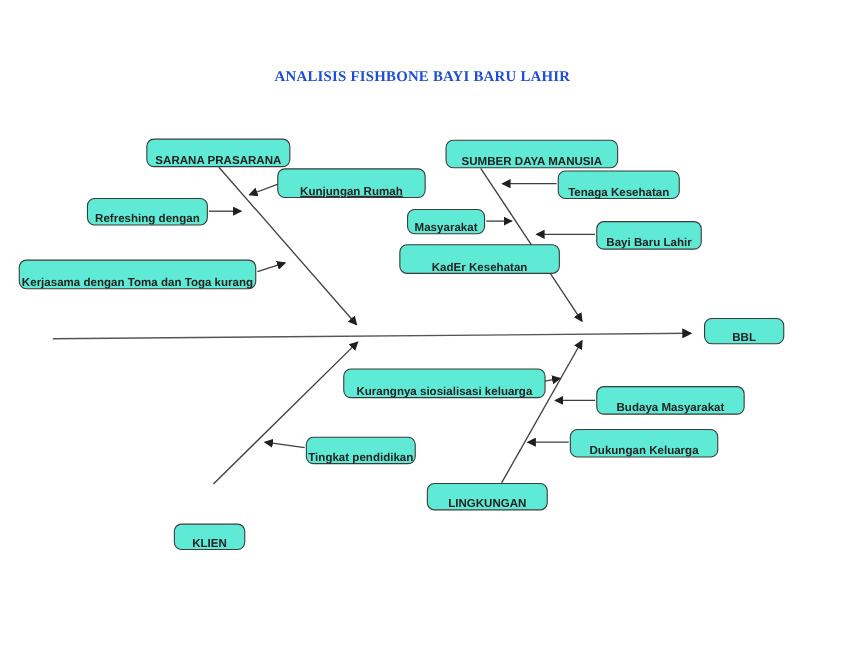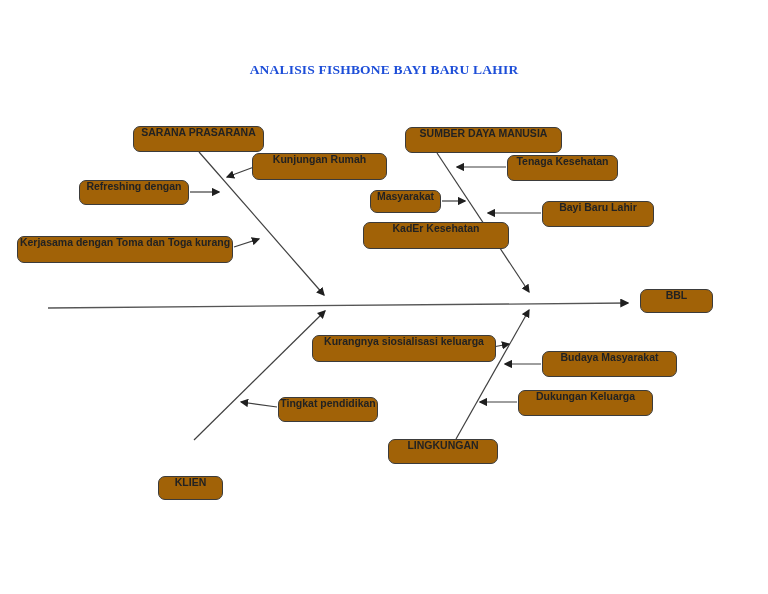--- a/index.html
+++ b/index.html
@@ -7,34 +7,34 @@
     width:768px;height:594px;position:relative;background:#ffffff;
     font-family:"Liberation Sans",sans-serif;overflow:hidden;
   }
   .title{
     position:absolute;left:0;top:62px;width:768px;text-align:center;
     font-family:"Liberation Serif",serif;font-weight:bold;font-size:13.5px;
     color:#1d4ed8;letter-spacing:.2px;
   }
   svg.lines{position:absolute;left:0;top:0;width:768px;height:594px;}
   .box{
-    position:absolute;background:#a16207;border:1.6px solid #3b3b3b;border-radius:7px;
-    display:flex;align-items:flex-start;justify-content:center;
+    position:absolute;background:#5eead4;border:1.6px solid #3b3b3b;border-radius:7px;
+    display:flex;align-items:flex-end;justify-content:center;
     font-size:10.5px;font-weight:bold;color:#222;text-align:center;
     box-sizing:border-box;white-space:nowrap;line-height:1;
   }
   
   .n-sarana     {left:133px; top:126px; width:131px; height:26px;}
   .n-sdm        {left:405px; top:127px; width:157px; height:26px;}
-  .n-kunjungan  {left:252px; top:153px; width:135px; height:27px;}
+  .n-kunjungan  {left:252px; top:153px; width:135px; height:27px;text-decoration:underline;}
   .n-refreshing {left:79px;  top:180px; width:110px; height:25px;}
   .n-kerjasama  {left:17px;  top:236px; width:216px; height:27px;}
   .n-tenaga     {left:507px; top:155px; width:111px; height:26px;}
   .n-masyarakat {left:370px; top:190px; width:71px;  height:23px;}
-  .n-bayi       {left:542px; top:201px; width:112px; height:26px;}
+  .n-bayi       {left:542px; top:201px; width:96px; height:26px;}
   .n-kader      {left:329px; top:222px; width:146px; height:27px;margin-left:34px;}
   .n-bbl        {left:640px; top:289px; width:73px;  height:24px;}
   .n-kurangnya  {left:312px; top:335px; width:184px; height:27px;}
   .n-budaya     {left:542px; top:351px; width:135px; height:26px;}
   .n-tingkat    {left:278px; top:397px; width:100px; height:25px;}
   .n-dukungan   {left:518px; top:390px; width:135px; height:26px;}
   .n-klien      {left:158px; top:440px; width:65px;  height:24px;margin-top:36px;}
   .n-lingkungan {left:388px; top:439px; width:110px; height:25px;}
 </style>
 </head>

